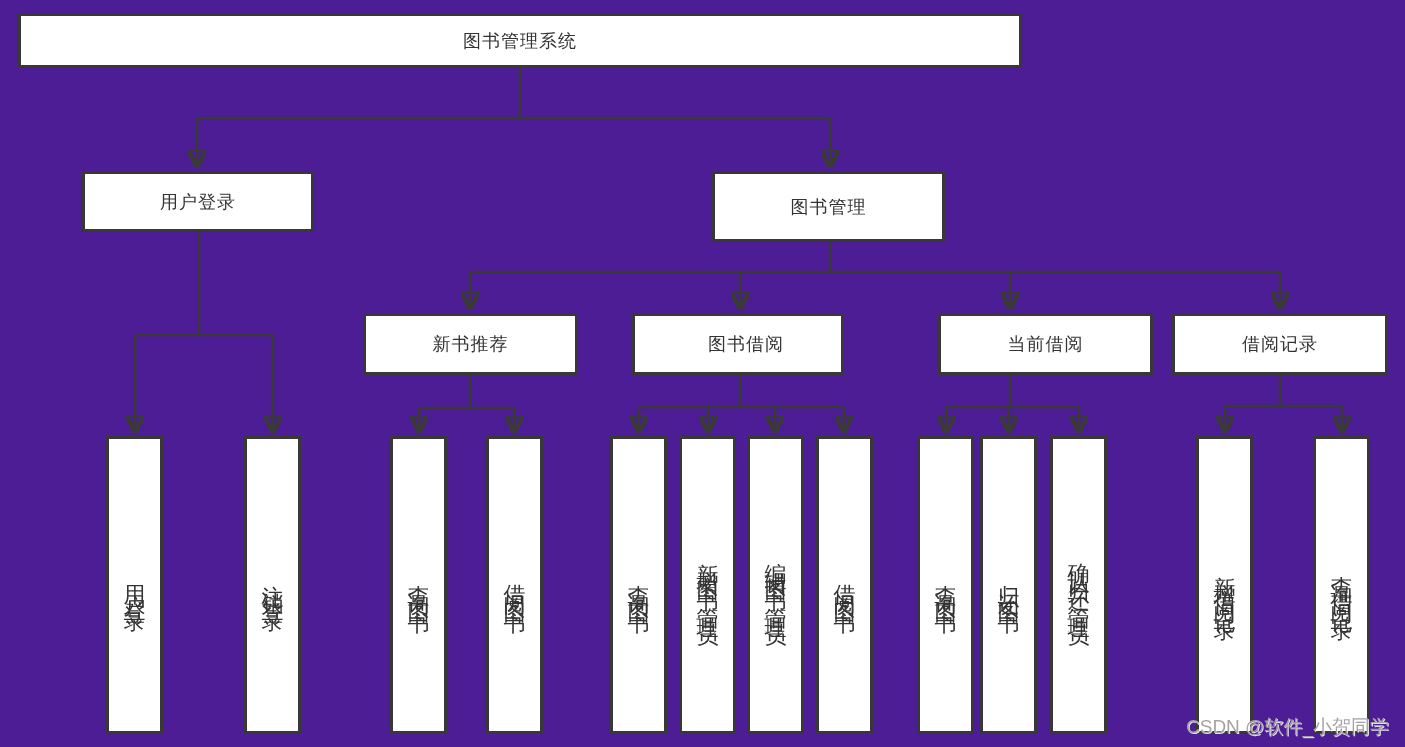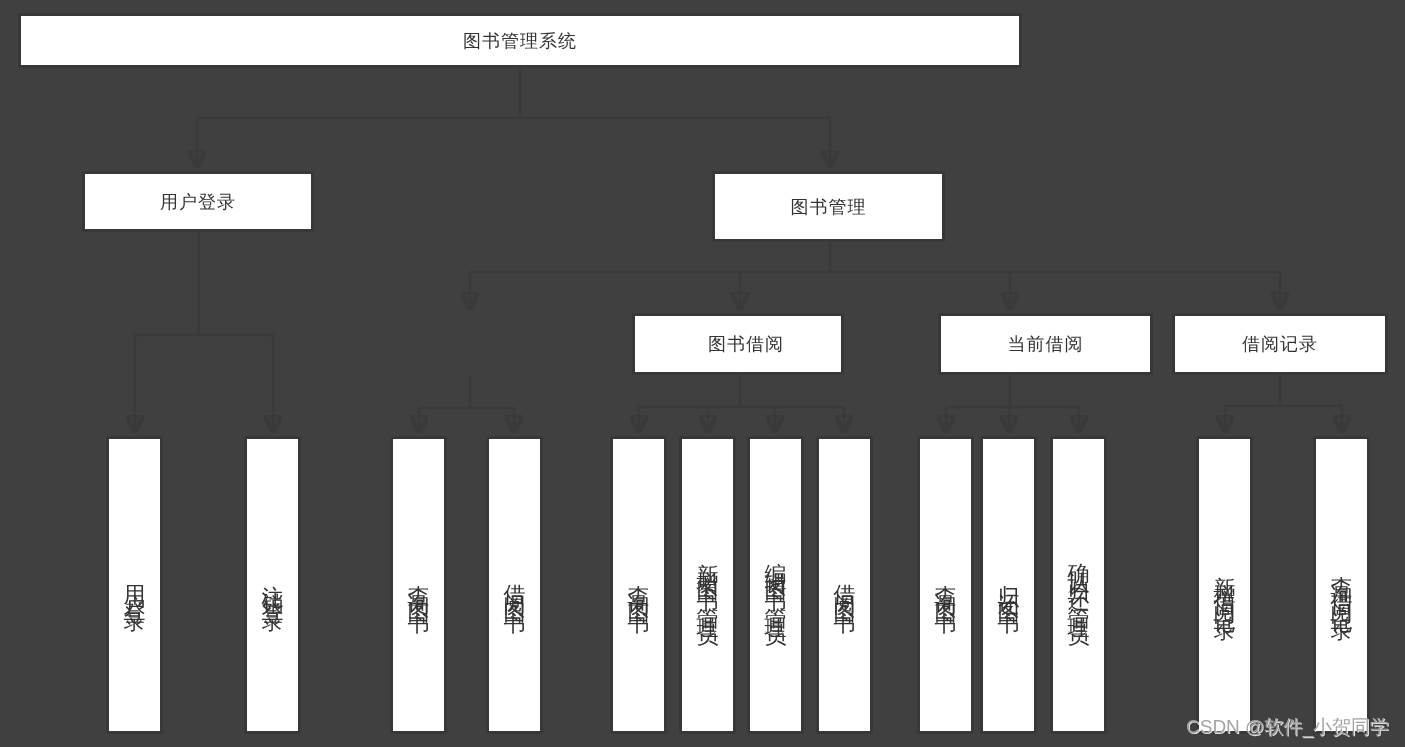--- a/index.html
+++ b/index.html
@@ -5,21 +5,21 @@
   html, body {
     margin: 0;
     padding: 0;
     background: #ffffff;
     font-family: "Liberation Sans", "DejaVu Sans", sans-serif;
   }
   .canvas {
     position: relative;
     width: 1405px;
     height: 747px;
-    background: #404040;
+    background: #4c1d95;
     overflow: hidden;
   }
   svg.connectors {
     position: absolute;
     left: 0; top: 0;
     width: 1405px;
     height: 747px;
   }
   svg.connectors path {
     stroke: #3a3a3a;
@@ -151,20 +151,21 @@
       <path d="M1225 406 V431" marker-end="url(#arrow)"></path>
       <path d="M1342 406 V431" marker-end="url(#arrow)"></path>
     </g>
   </svg>
 
   <div class="node hnode root">图书管理系统</div>
 
   <div class="node hnode l2a">用户登录</div>
   <div class="node hnode l2b">图书管理</div>
 
+  <div class="node hnode l3 l3a">新书推荐</div>
   <div class="node hnode l3 l3b">图书借阅</div>
   <div class="node hnode l3 l3c">当前借阅</div>
   <div class="node hnode l3 l3d">借阅记录</div>
 
   <div class="node leaf lf1">
     <span class="vtext">用户登录</span>
   </div>
   <div class="node leaf lf2">
     <span class="vtext">注销登录</span>
   </div>

